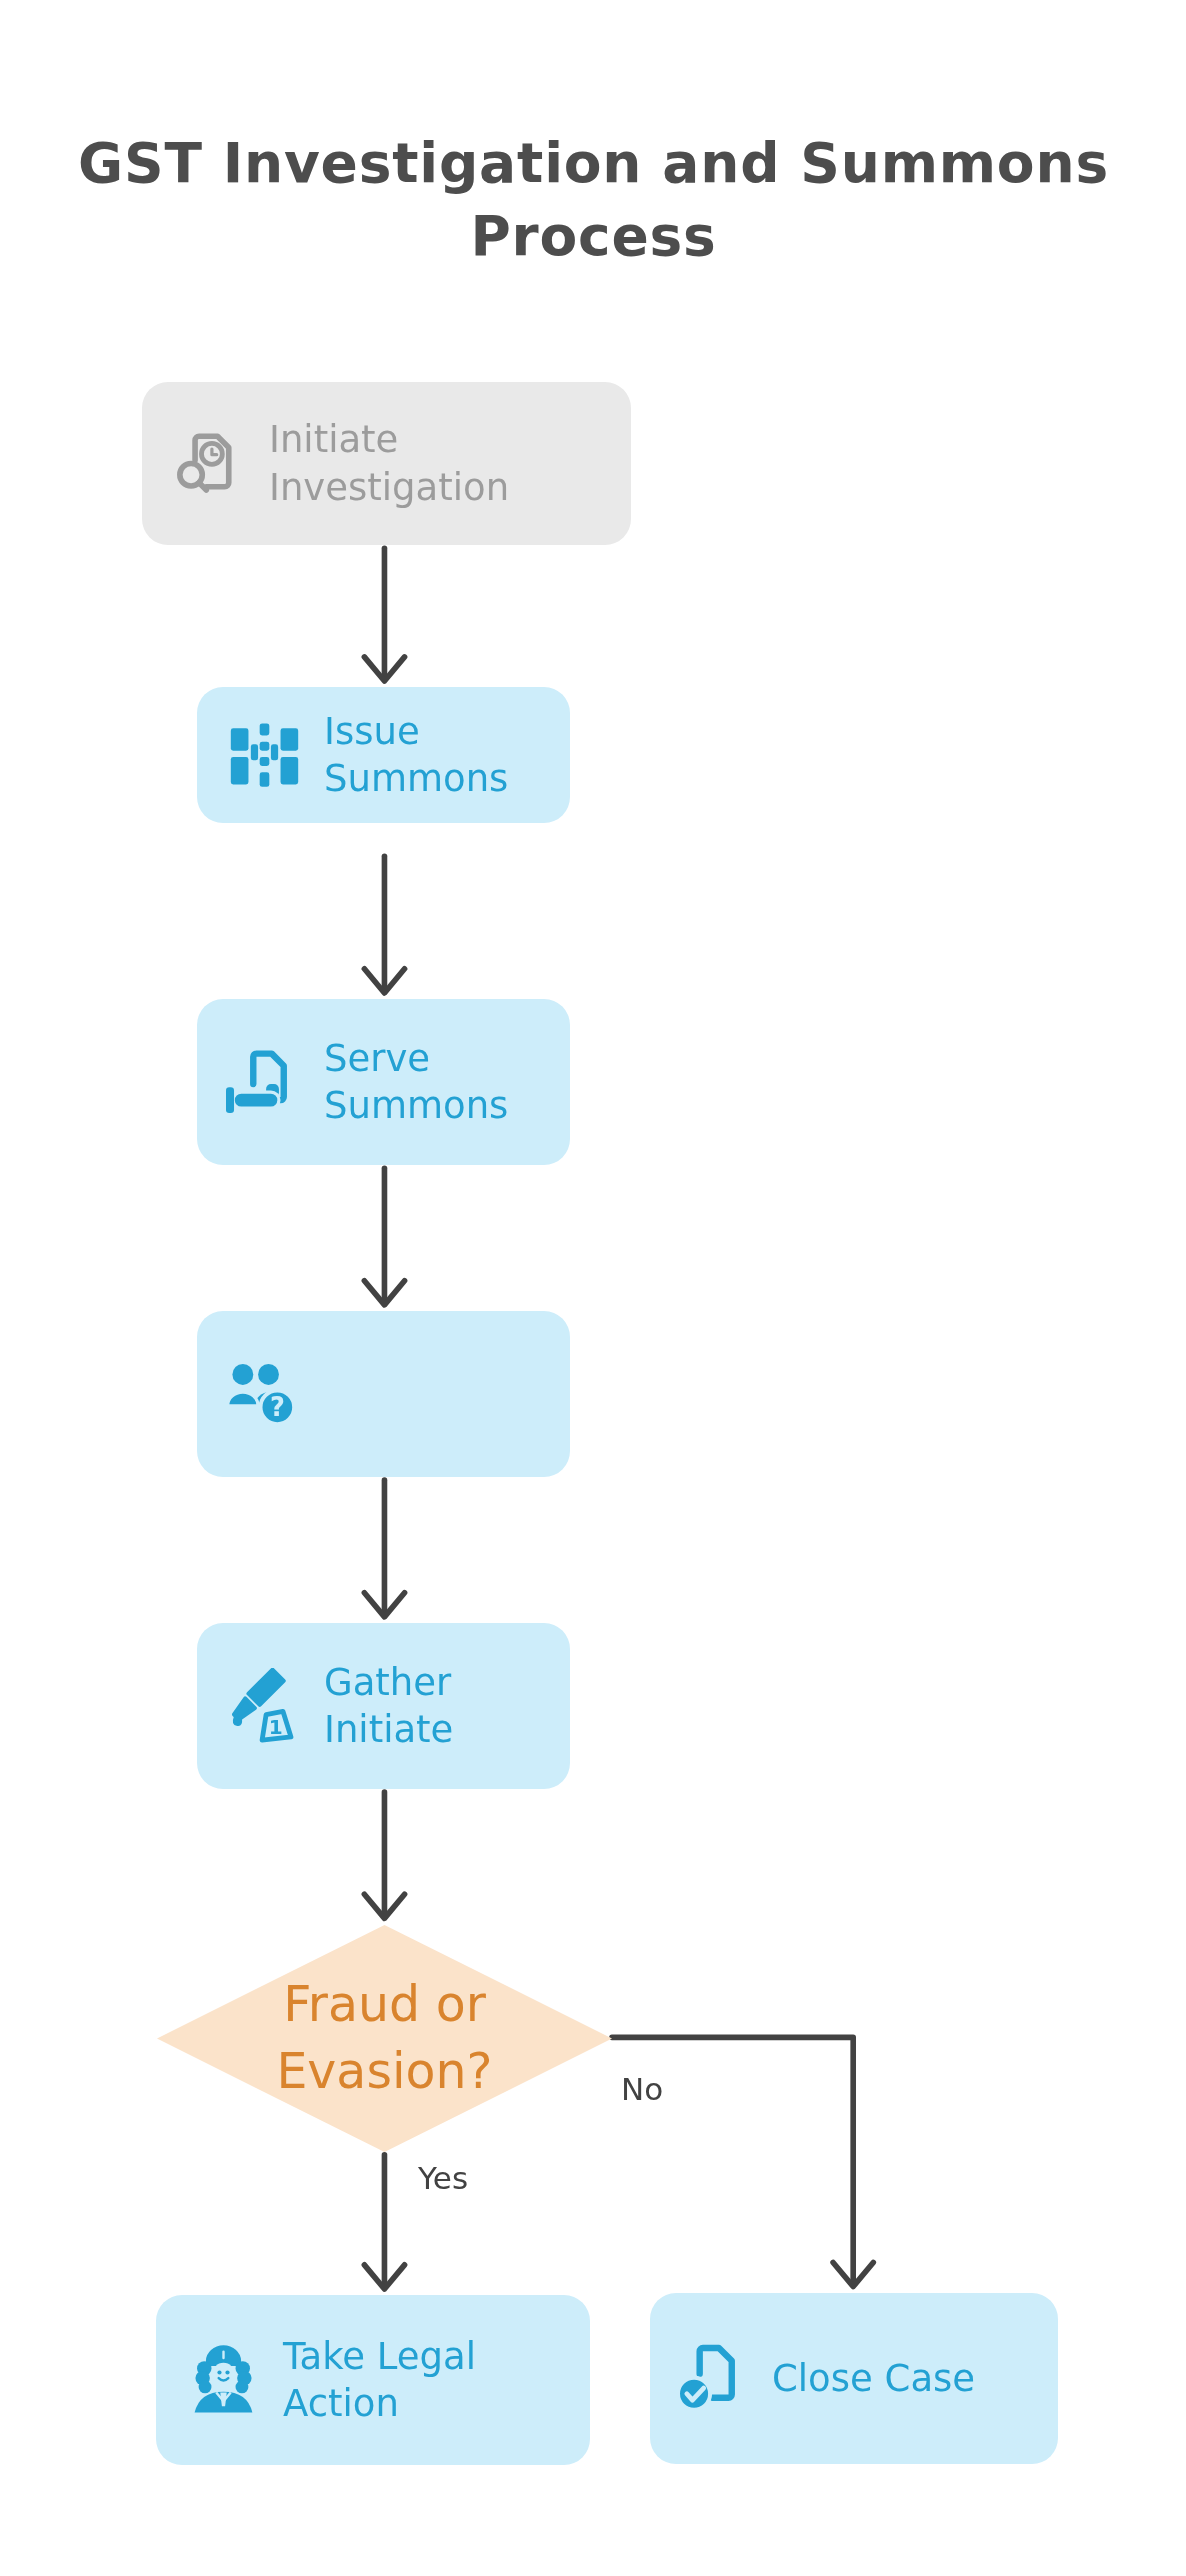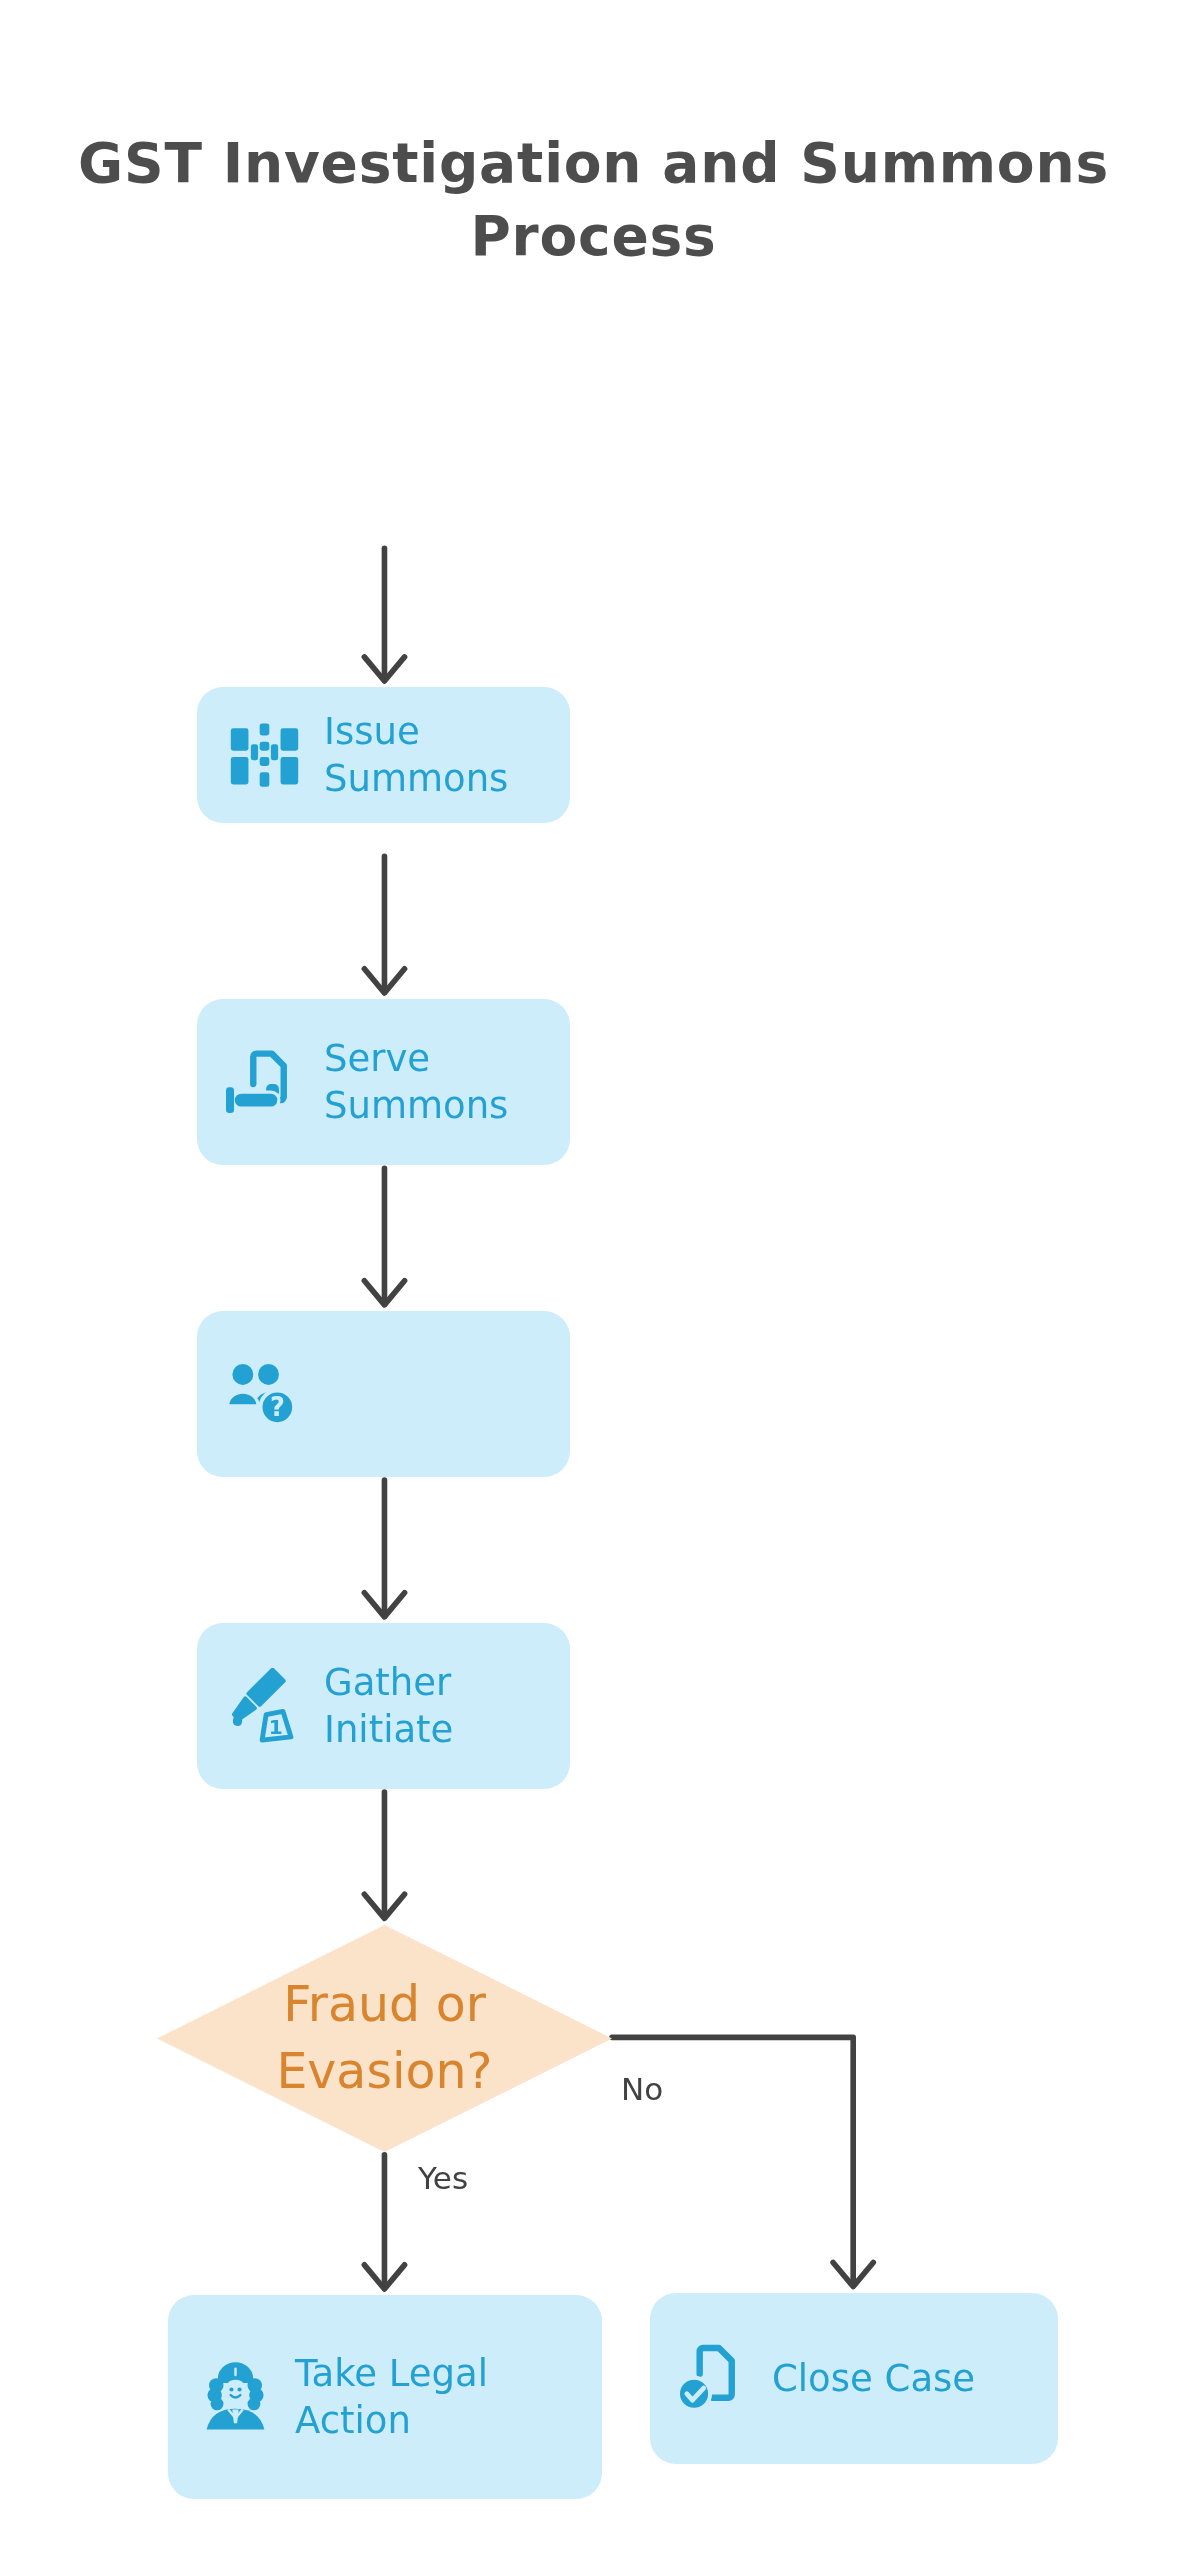--- a/index.html
+++ b/index.html
@@ -32,21 +32,21 @@
   .node.gray{background:var(--gray-fill,#E9E9E9); color:var(--gray-text,#9C9C9C);}
   .node.blue{background:var(--blue-fill,#CDEDFA); color:var(--blue-text,#23A1D3);}
   .node .icon{flex:0 0 auto; width:77px; height:77px;}
   .node .icon svg{width:77px; height:77px; display:block;}
   .node .label{font-size:37px; line-height:1.28;}
   #node-initiate-investigation{left:142px; top:382px; width:489px; height:163px;}
   #node-issue-summons        {left:197px; top:687px;  width:373px; height:136px;}
   #node-serve-summons        {left:197px; top:999px; width:373px; height:166px;}
   #node-conduct-inquiry      {left:197px; top:1311px; width:373px; height:166px;}
   #node-gather-evidence      {left:197px; top:1623px; width:373px; height:166px;}
-  #node-take-legal-action    {left:168px; top:2295px; width:434px; height:204px;}
+  #node-take-legal-action    {left:156px; top:2295px; width:434px; height:170px;}
   #node-close-case           {left:650px; top:2293px; width:408px; height:171px;padding-left:24px;}
   .decision{
     position:absolute; left:157px; top:1925px; width:455px; height:227px;
     background:var(--decision-fill,#FBE3CA);
     clip-path:polygon(50% 0,100% 50%,50% 100%,0 50%);
     display:flex; align-items:center; justify-content:center;
   }
   .decision .label{
     width:273px; text-align:center; font-size:49px; line-height:1.35;
     color:var(--decision-text,#D9842E);
@@ -88,20 +88,32 @@
     <g>
       <path d="M478 2680 L478 2841"></path>
         <path d="M453 2817 L478 2847 L503 2817"></path>
     </g>
     <g>
       <polyline points="761,2534 1061,2534 1061,2838"></polyline>
       <path d="M1036 2814 L1061 2844 L1086 2814"></path>
     </g>
   </svg>
 
+  <div class="node gray" id="node-initiate-investigation">
+    <span class="icon">
+      <svg viewBox="0 0 96 96">
+        <path d="M30 44 V19 a5 5 0 0 1 5 -5 h23 l14 14 v44 a5 5 0 0 1 -5 5 H44" fill="none" stroke="currentColor" stroke-width="7" stroke-linecap="round" stroke-linejoin="round"></path>
+        <circle cx="51" cy="36" r="13" fill="none" stroke="currentColor" stroke-width="6"></circle>
+        <path d="M51 30 v7 h6" fill="none" stroke="currentColor" stroke-width="4" stroke-linecap="round" stroke-linejoin="round"></path>
+        <circle cx="25" cy="62" r="14" fill="none" stroke="currentColor" stroke-width="7"></circle>
+        <path d="M35 72 L44 81" fill="none" stroke="currentColor" stroke-width="7" stroke-linecap="round"></path>
+      </svg>
+    </span>
+    <span class="label">Initiate Investigation</span>
+  </div>
 
   <div class="node blue" id="node-issue-summons">
     <span class="icon">
       <svg viewBox="0 0 96 96" fill="currentColor">
         <rect x="6" y="14" width="22" height="28" rx="3"></rect>
           <rect x="6" y="50" width="22" height="34" rx="3"></rect>
         <rect x="68" y="14" width="22" height="28" rx="3"></rect>
           <rect x="68" y="50" width="22" height="34" rx="3"></rect>
         <rect x="42" y="8" width="12" height="15" rx="3"></rect>
           <rect x="42" y="31" width="12" height="11" rx="3"></rect>

